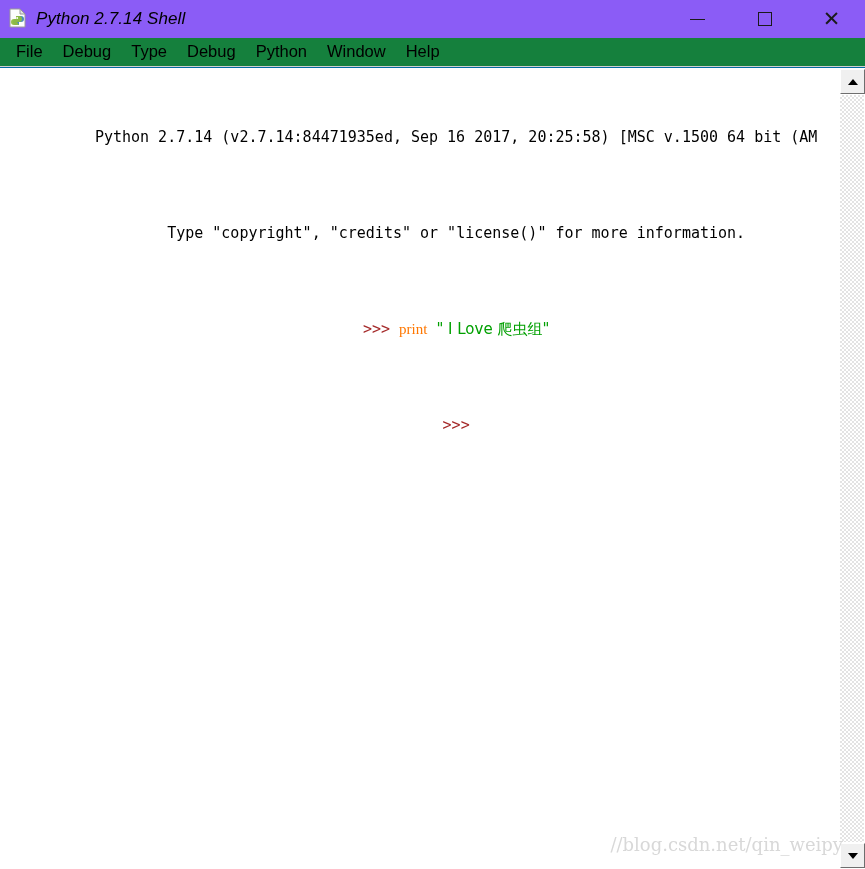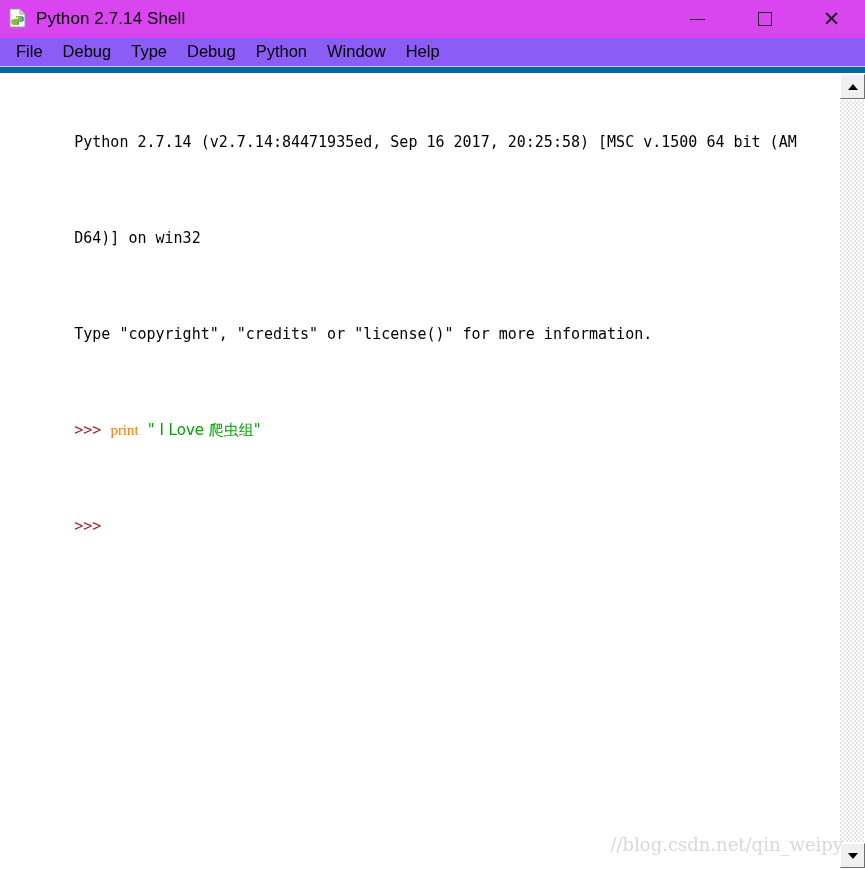--- a/index.html
+++ b/index.html
@@ -23,24 +23,25 @@
     background: #ffffff;
     display: flex;
     flex-direction: column;
     position: relative;
   }
 
   
   .titlebar {
     height: 38px;
     min-height: 38px;
-    background: #d946ef;
-    display: flex;
-    align-items: center;
-    position: relative;
+    background: #8b5cf6;
+    display: flex;
+    align-items: center;
+    position: relative;
+    font-style: italic;
   }
   .title-icon {
     width: 22px;
     height: 22px;
     margin-left: 7px;
     margin-right: 7px;
     flex: 0 0 auto;
     position: relative;
     top: -1px;
   }
@@ -84,21 +85,21 @@
     line-height: 1;
     font-weight: 300;
     color: #1a1a1a;
     font-family: "DejaVu Sans", sans-serif;
   }
 
   
   .menubar {
     height: 29px;
     min-height: 29px;
-    background: #8b5cf6;
+    background: #15803d;
     display: flex;
     align-items: center;
     padding-left: 7px;
     box-sizing: border-box;
     border-bottom: 1px solid #cfcfcf;
   }
   .menu-item {
     font-size: 16.5px;
     color: #000000;
     padding: 2px 9px 3px 9px;
@@ -107,21 +108,22 @@
     cursor: default;
   }
 
   
   .main {
     flex: 1 1 auto;
     display: flex;
     flex-direction: row;
     background: #c2410c;
     overflow: hidden;
-    border-top: 6px solid #0369a1;
+    border-top: 1px solid #0369a1;
+    text-align: center;
   }
   .textarea {
     flex: 1 1 auto;
     background: #ffffff;
     padding: 2px 0 0 2px;
     box-sizing: border-box;
     overflow: hidden;
     font-family: "DejaVu Sans Mono", "Liberation Mono", monospace;
     font-size: 15px;
     line-height: 19.2px;
@@ -258,23 +260,20 @@
     <div class="menu-item">Help</div>
   </div>
 
   <div class="main">
 
     <div class="textarea">
       <div class="line">
         <span class="c-black">Python 2.7.14 (v2.7.14:84471935ed, Sep 16 2017, 20:25:58) [MSC v.1500 64 bit (AM</span>
       </div>
       <div class="line">
-        <span class="c-black">D64)] on win32</span>
-      </div>
-      <div class="line">
         <span class="c-black">Type "copyright", "credits" or "license()" for more information.</span>
       </div>
       <div class="line">
         <span class="c-prompt">&gt;&gt;&gt;</span><span class="c-black"> </span><span class="c-kw">print</span><span class="c-black"> </span><span class="c-string cjk">" I Love 爬虫组"</span>
       </div>
       <div class="line">
         <span class="c-prompt">&gt;&gt;&gt;</span>
       </div>
     </div>
 

